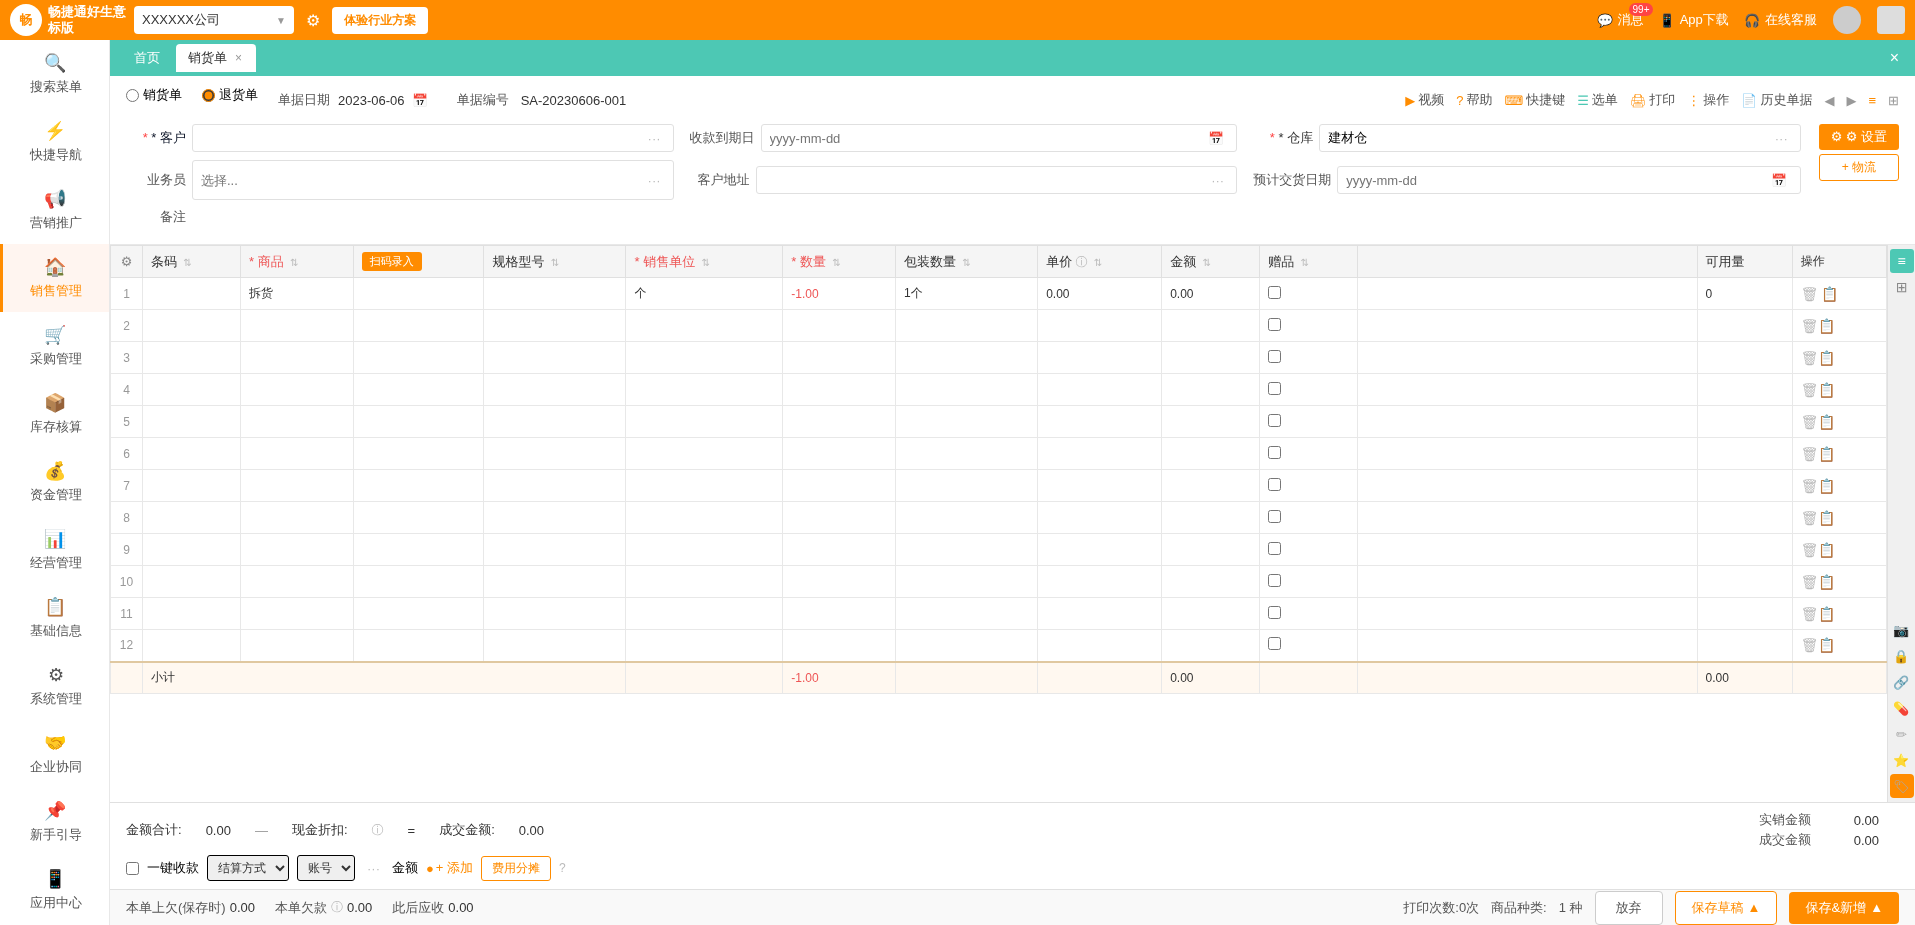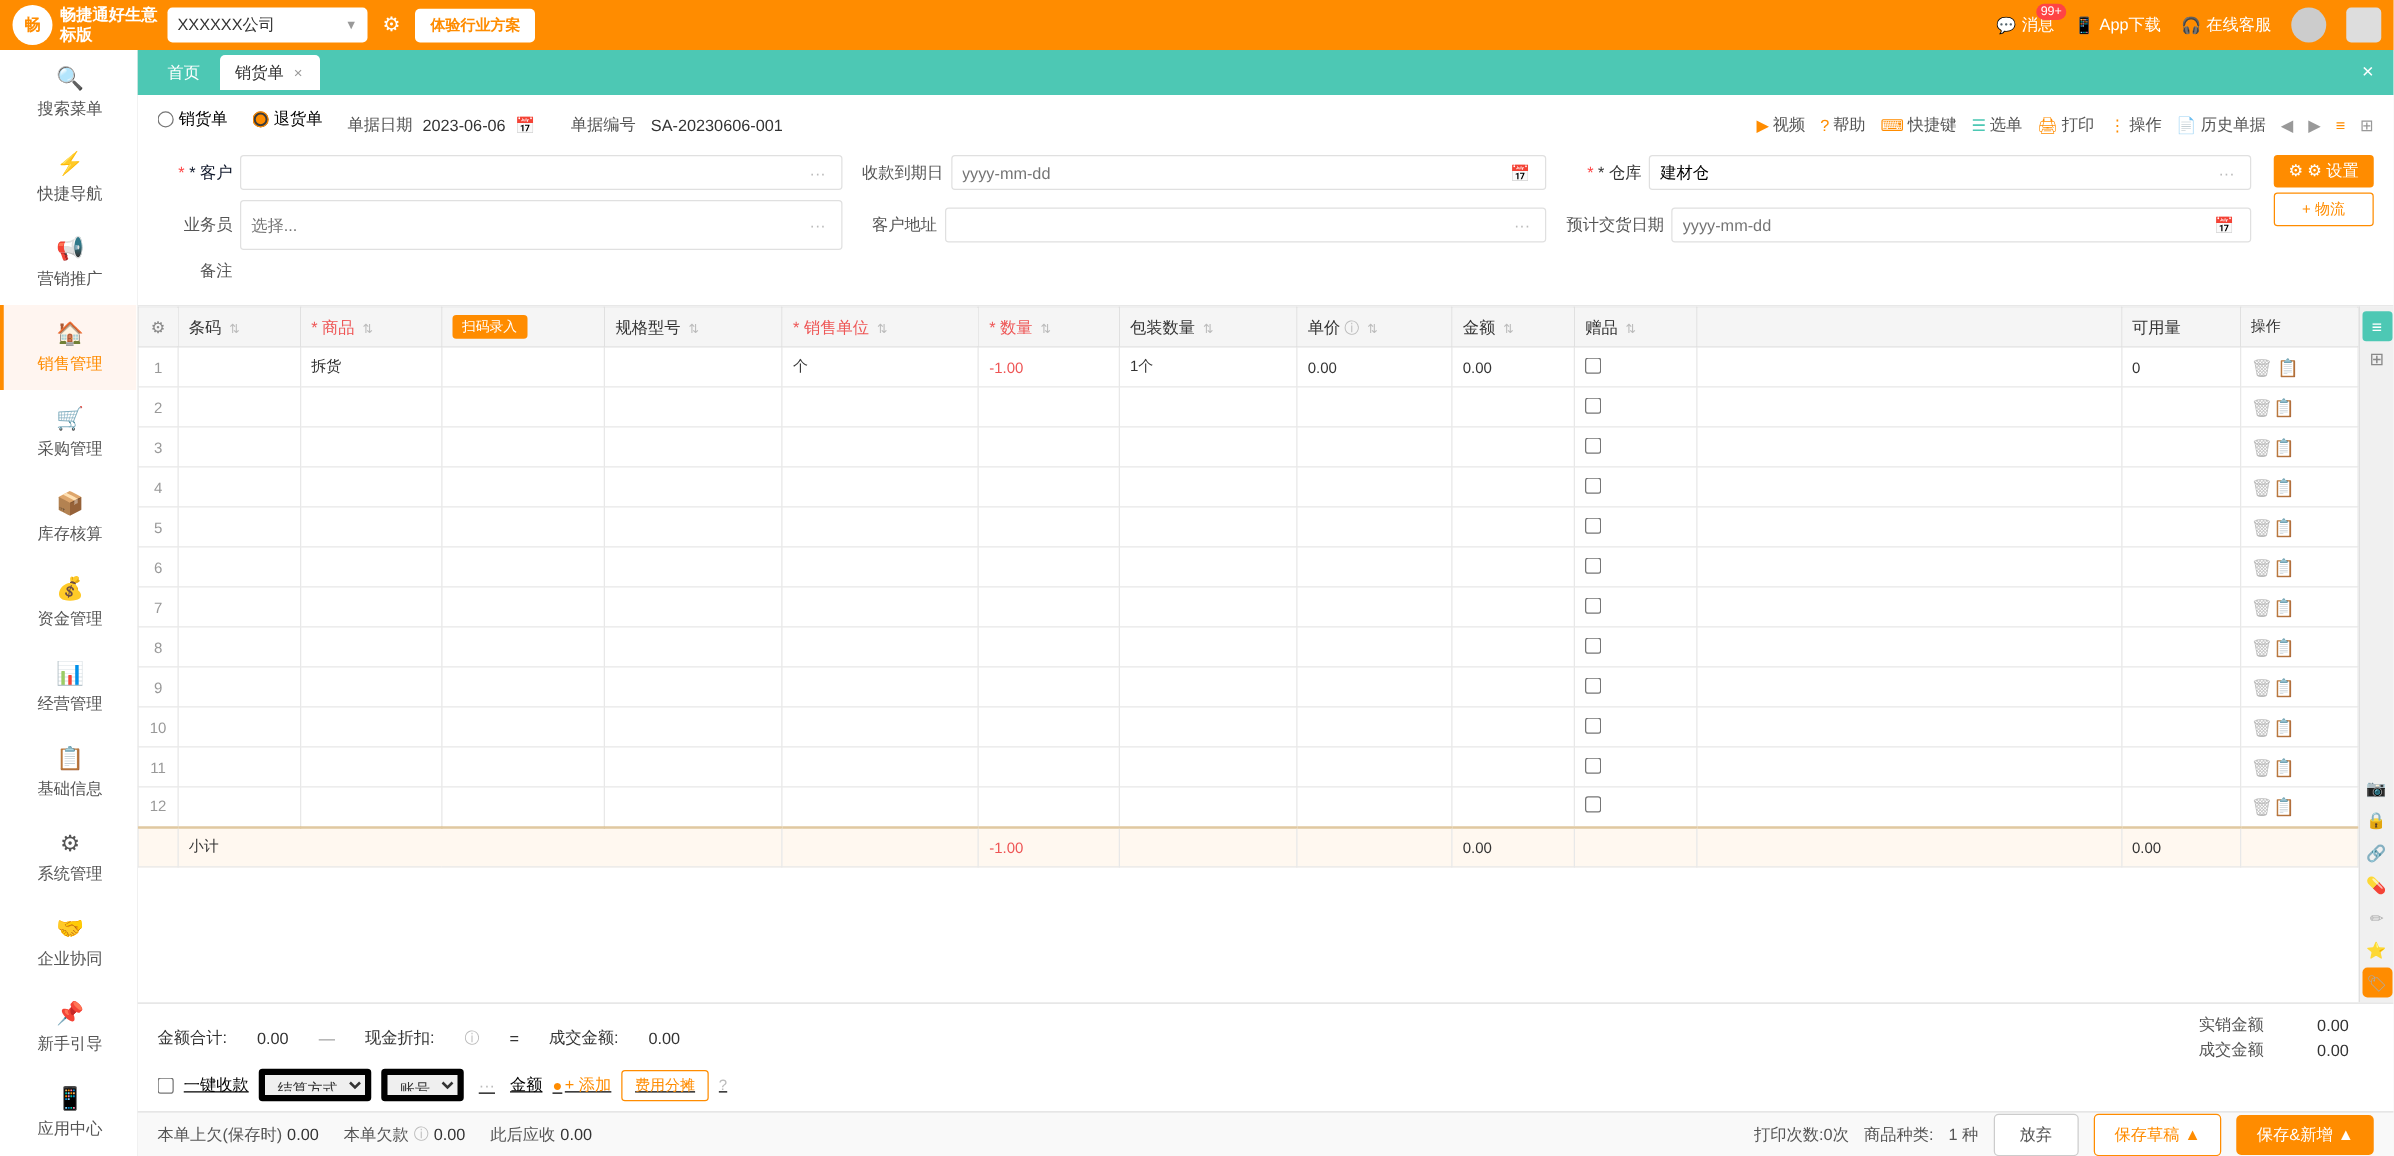--- a/index.html
+++ b/index.html
@@ -349,25 +349,24 @@
     }
     .summary-value { color: #333; font-weight: 500; }
     .summary-dash { color: #999; }
     .summary-eq { color: #333; }
 
     .payment-row {
       display: flex;
       align-items: center;
       gap: 8px;
       font-size: 12px;
-      text-decoration: underline;
     }
     .payment-checkbox { accent-color: #ff8c00; }
     .payment-select {
-      border: 5px solid #000000;
+      border: 1px solid #000000;
       border-radius: 3px;
       padding: 3px 6px;
       font-size: 12px;
       color: #333;
       height: 26px;
     }
     .add-btn {
       background: none;
       border: none;
       color: #ff8c00;

